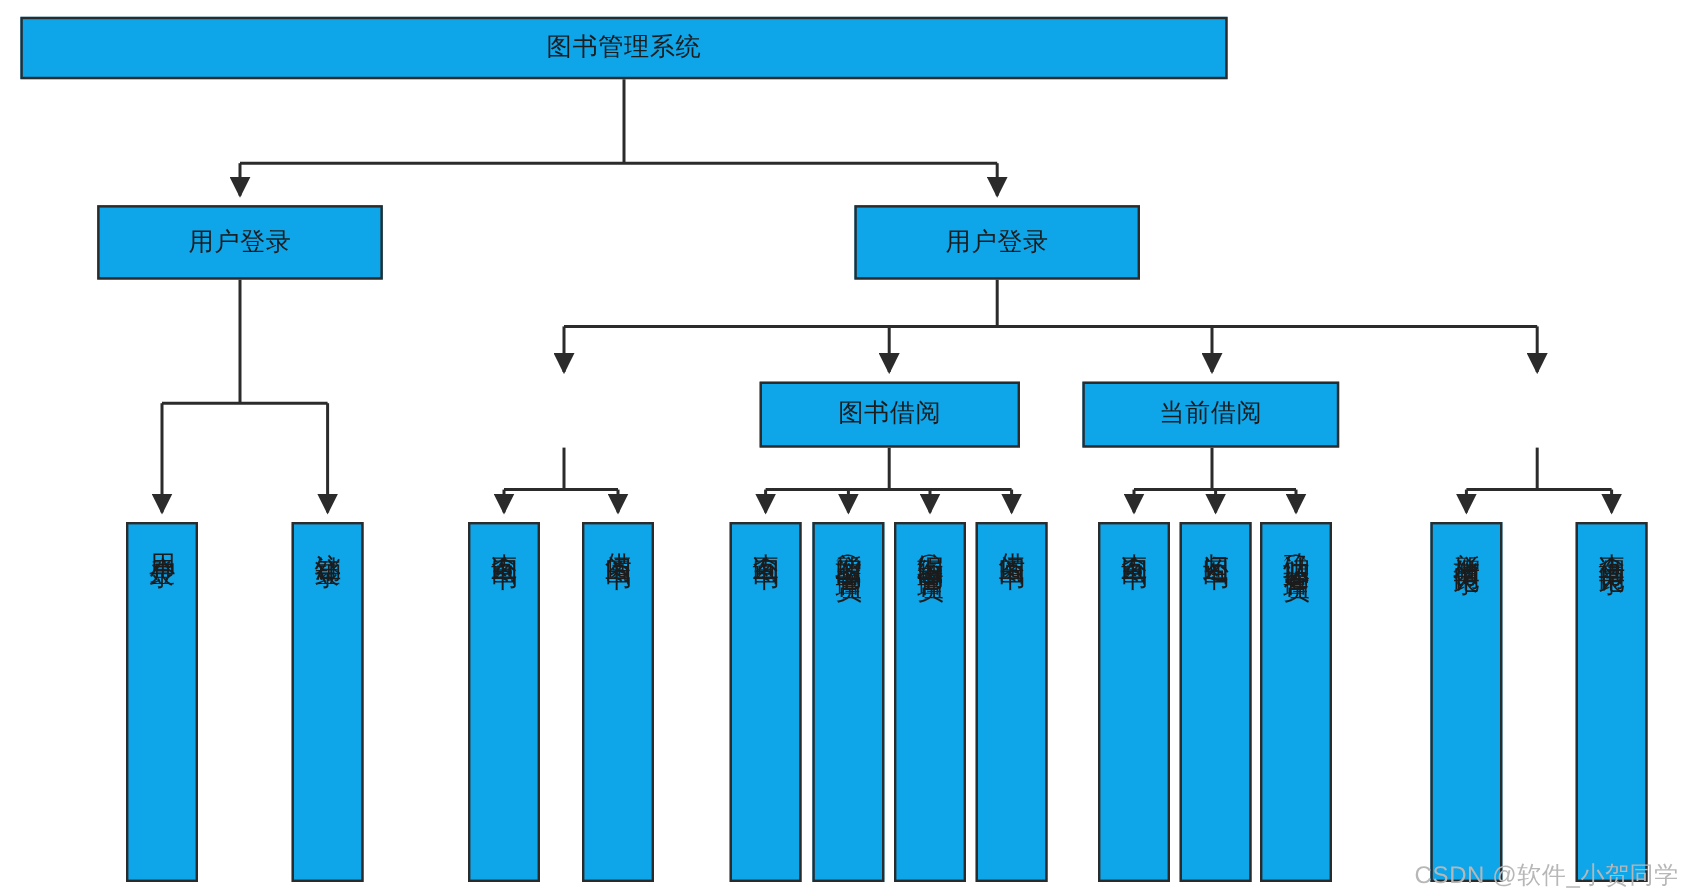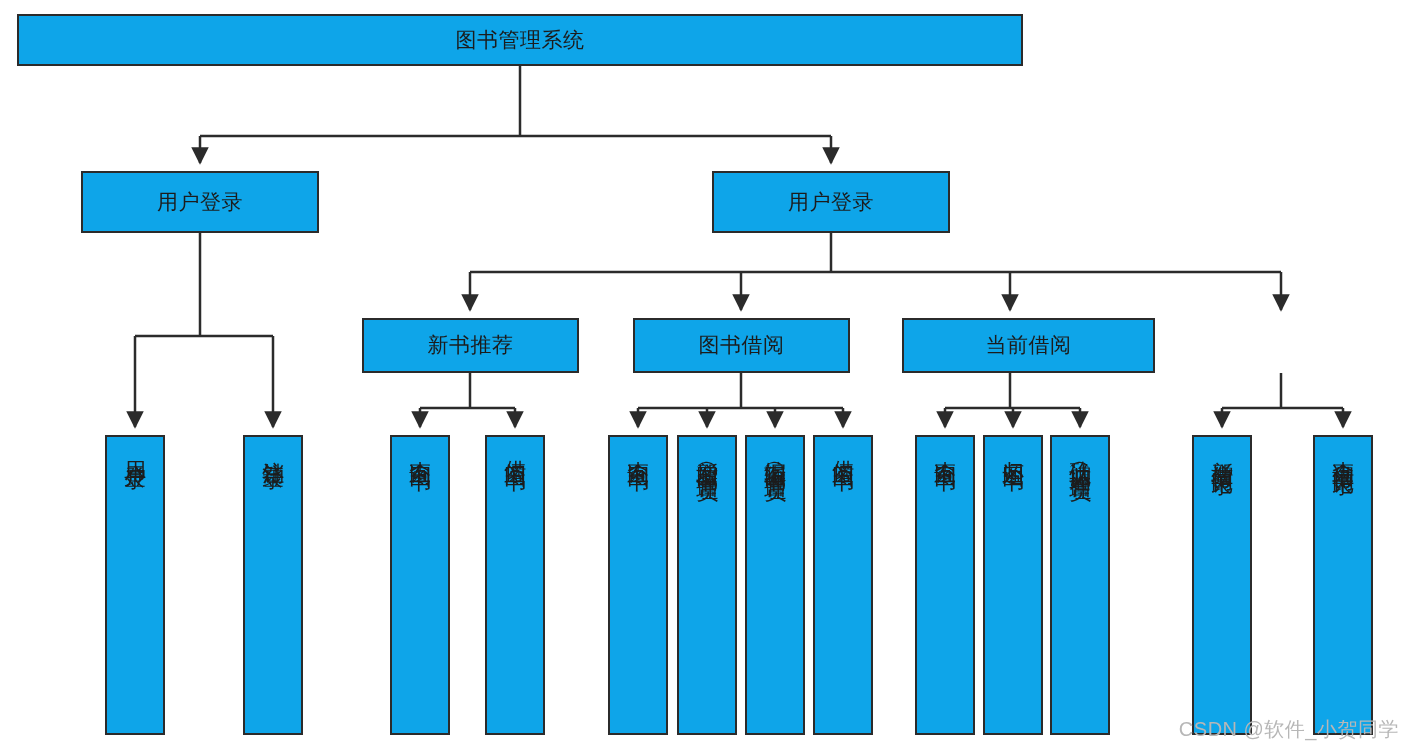--- a/index.html
+++ b/index.html
@@ -123,27 +123,24 @@
     <span class="label">图书管理系统</span>
   </div>
 
   <div class="node" style="left: 81px; top: 171px; width: 238px; height: 62px;">
     <span class="label">用户登录</span>
   </div>
   <div class="node" style="left: 712px; top: 171px; width: 238px; height: 62px;">
     <span class="label">用户登录</span>
   </div>
 
-  <div class="node" style="left: 362px; top: 318px; width: 217px; height: 55px;">
-    <span class="label">新书推荐</span>
-  </div>
   <div class="node" style="left: 633px; top: 318px; width: 217px; height: 55px;">
     <span class="label">图书借阅</span>
   </div>
-  <div class="node" style="left: 902px; top: 318px; width: 253px; height: 55px;">
+  <div class="node" style="left: 902px; top: 318px; width: 214px; height: 55px;">
     <span class="label">当前借阅</span>
   </div>
 
   <div class="node vertical" style="left: 105px; top: 435px; width: 60px; height: 300px;">
     <span class="label">用户登录</span>
   </div>
   <div class="node vertical" style="left: 243px; top: 435px; width: 60px; height: 300px;">
     <span class="label">注销登录</span>
   </div>
 

